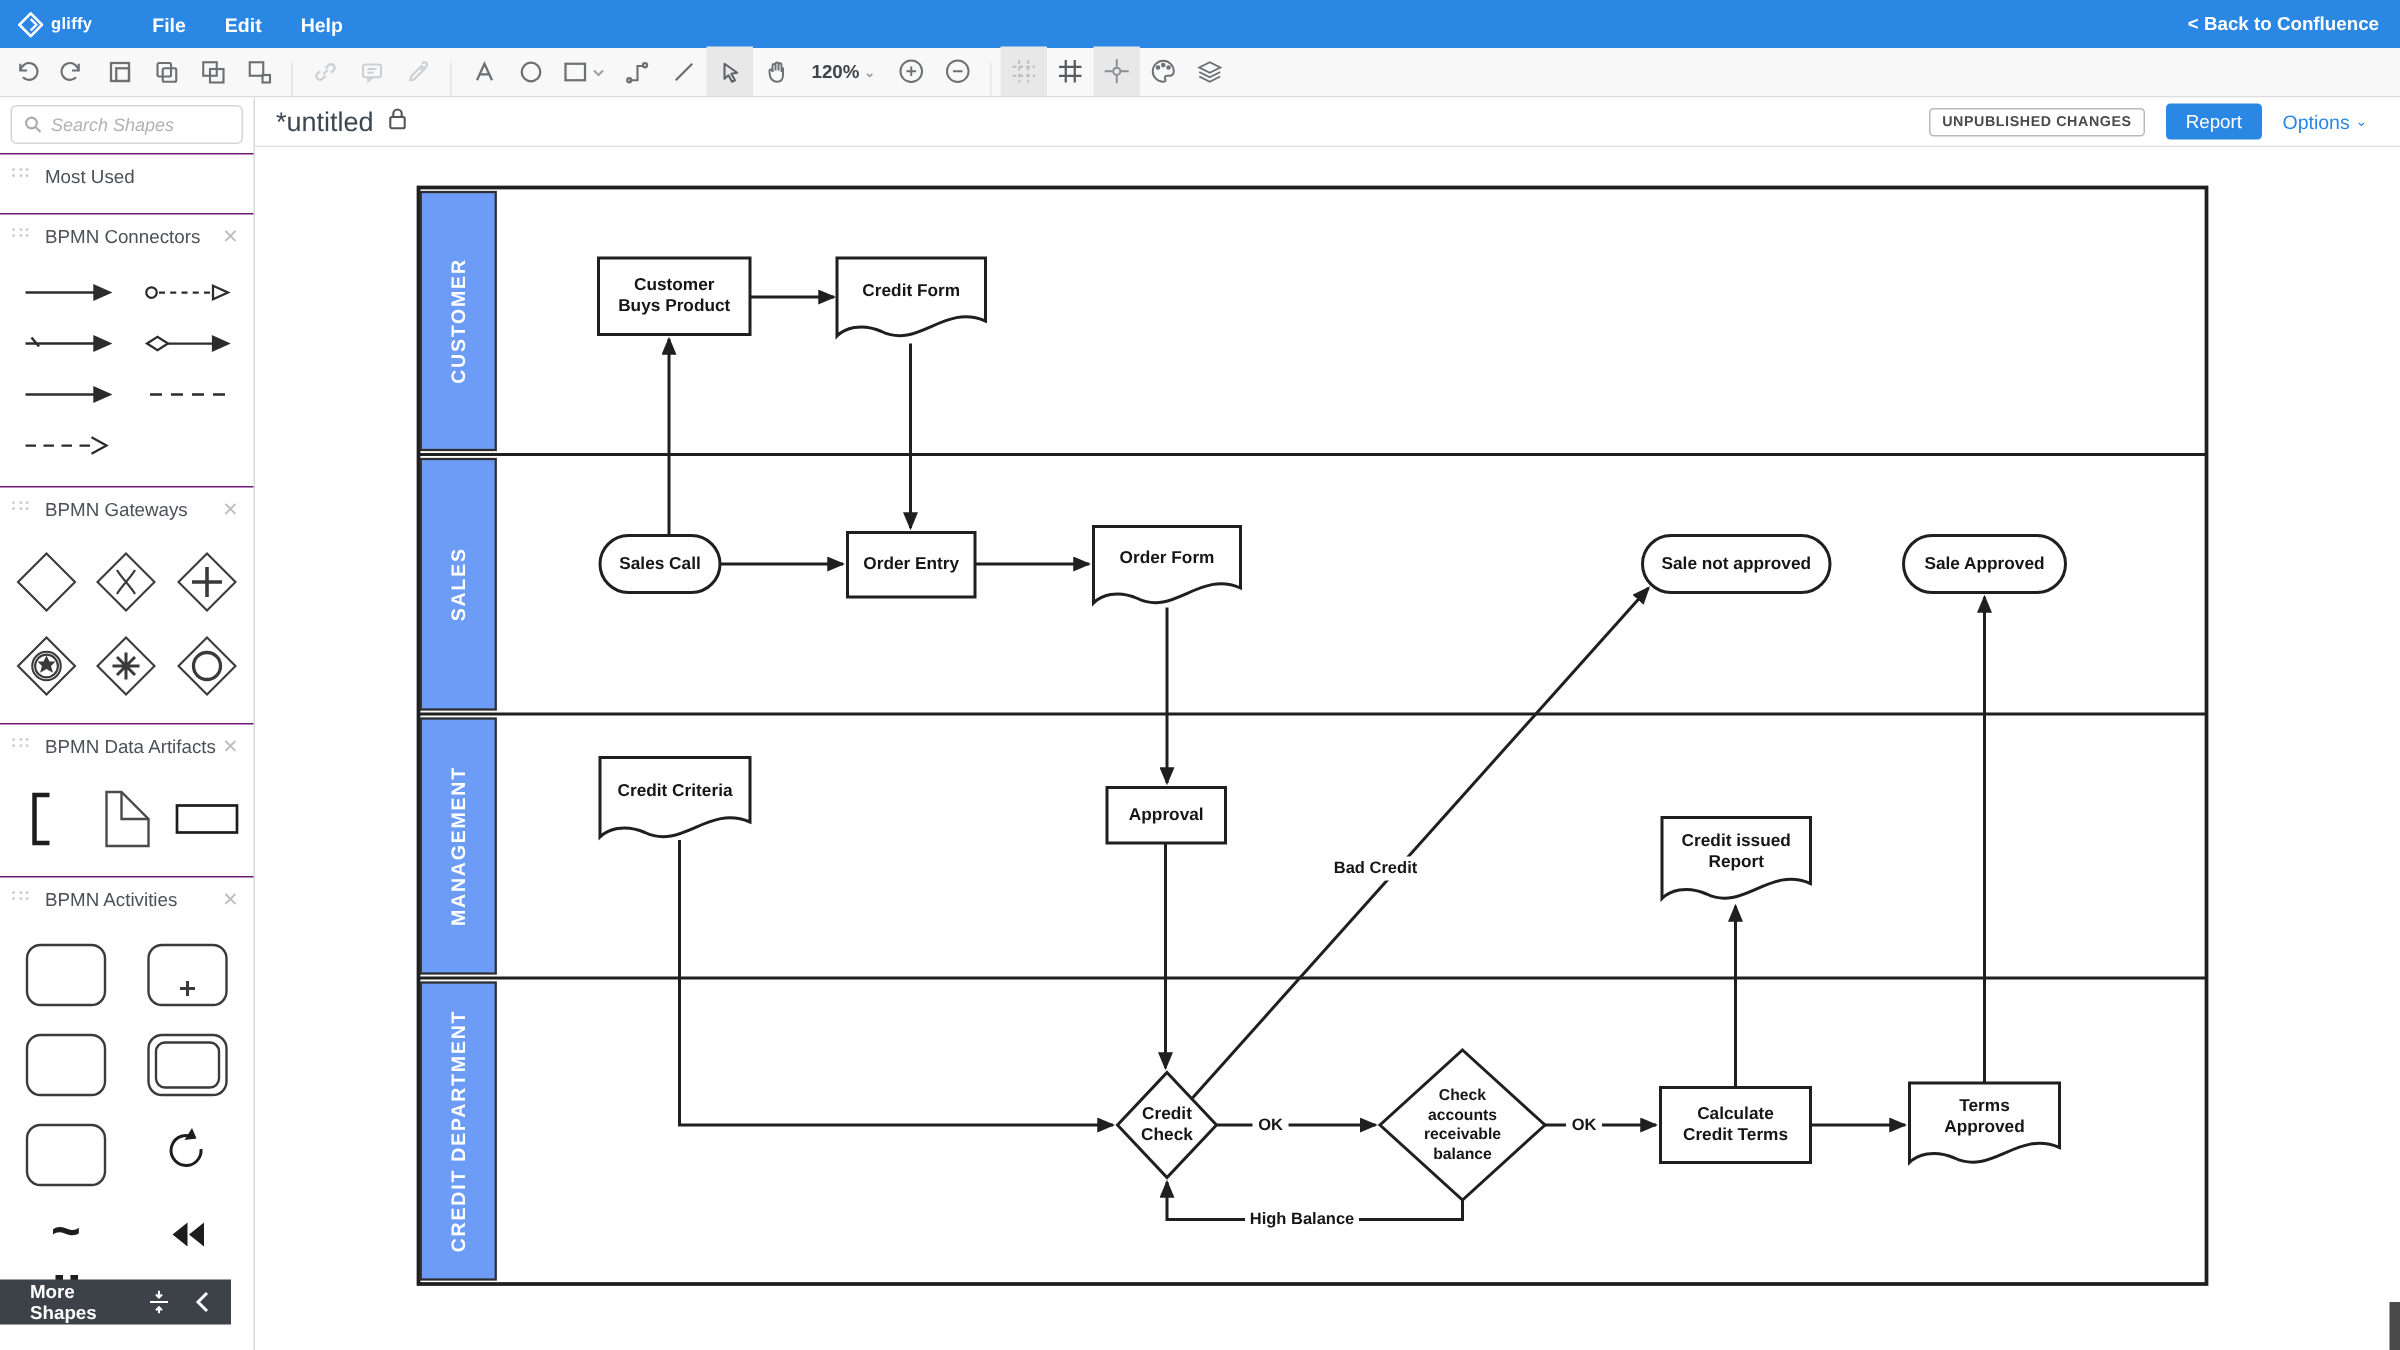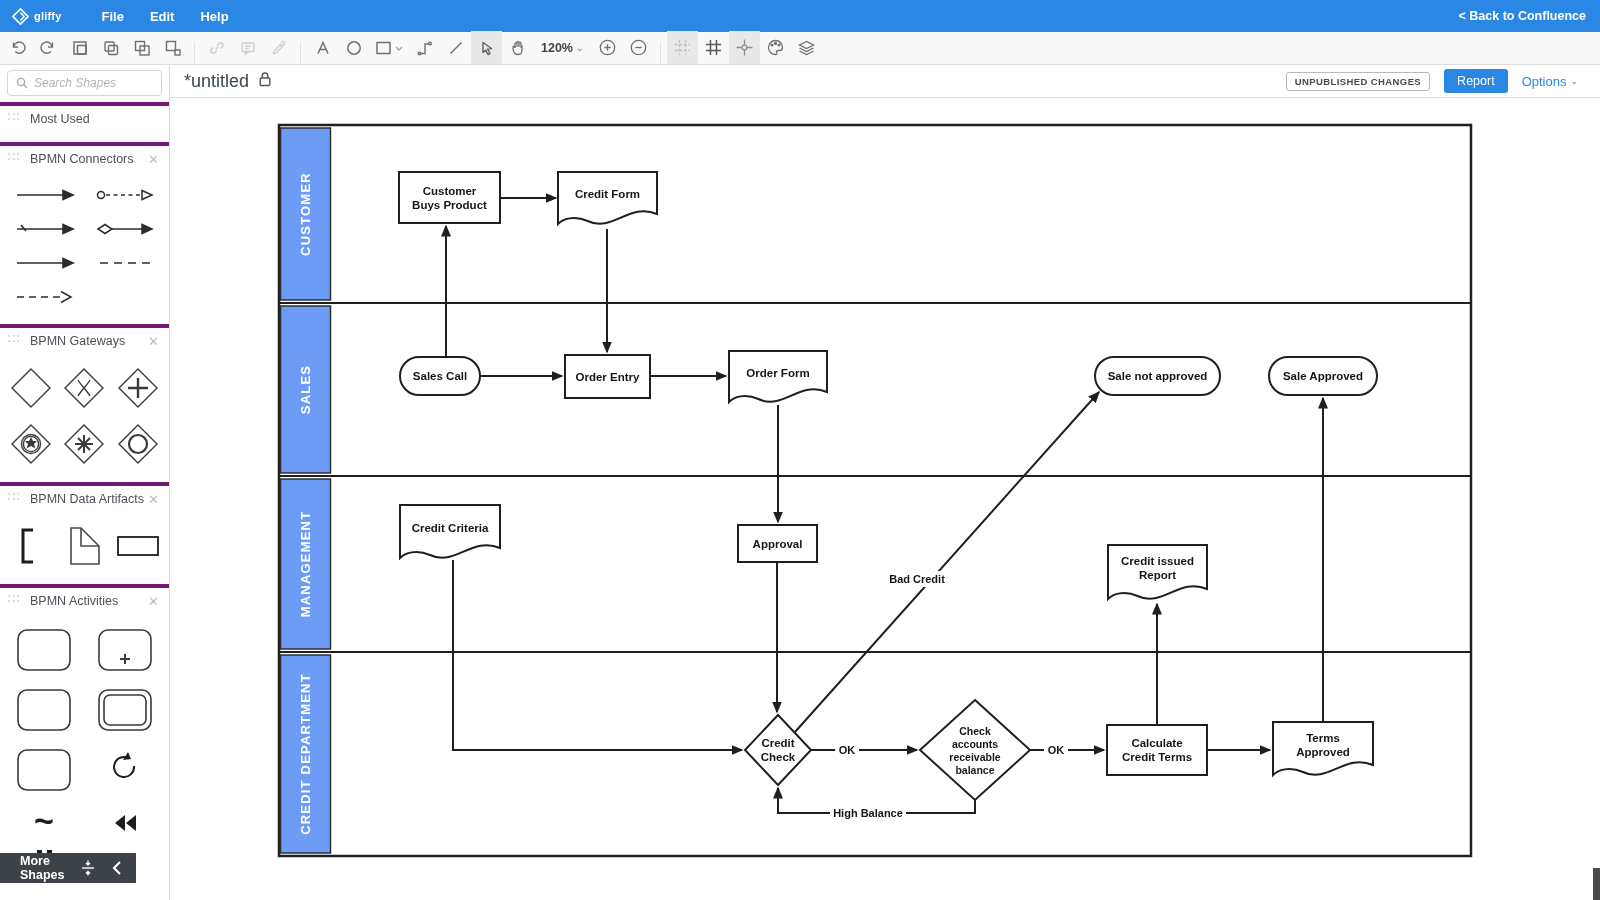--- a/index.html
+++ b/index.html
@@ -31,30 +31,30 @@
   .publish-btn { background:#2b87e4; color:#fff; border:none; border-radius:3px; font-size:12.5px; padding:5px 13px; font-family:inherit; cursor:pointer; }
   .options-lnk { color:#2b87e4; font-size:13px; display:flex; align-items:center; gap:4px; cursor:pointer; }
   .options-lnk .caret { color:#2b87e4; }
 
   
   .sidebar { position:absolute; left:0; top:65px; width:170px; height:835px; background:#fff; border-right:1px solid #d8d8d8; }
   .search-wrap { padding:5px 7px 6px 7px; }
   .search-box { display:flex; align-items:center; gap:6px; border:1px solid #d5d5d5; border-radius:4px; height:26px; padding:0 8px; background:#fff; }
   .search-box input { border:none; outline:none; width:110px; font-size:12px; color:#555; font-family:inherit;font-style:italic; }
   .search-box input::placeholder { color:#b3b3b3; }
-  .sec-head { display:flex; align-items:center; height:30px; border-top:4px solid #701a75; padding:0 10px 0 8px; }
+  .sec-head { display:flex; align-items:center; height:30px; border-top:1px solid #701a75; padding:0 10px 0 8px; }
   .sec-head .dots { width:12px; height:12px; margin-right:10px; display:grid; grid-template-columns:repeat(3,3px); grid-template-rows:repeat(2,3px); gap:1.5px; }
   .sec-head .dots i { width:2px; height:2px; background:#cfcfcf; border-radius:50%; }
   .sec-title { font-size:12.5px; color:#4b5157; flex:1; }
   .sec-x { color:#bdbdbd; font-size:13px; line-height:1; cursor:pointer; }
   .shape-grid { display:grid; padding:6px 4px 10px 4px; }
   .g2 { grid-template-columns:1fr 1fr; }
   .g3 { grid-template-columns:1fr 1fr 1fr; }
   .pal-item { display:flex; align-items:center; justify-content:center; padding:6px 0; cursor:pointer; }
-  .more-bar { position:absolute; left:0; top:853px; width:136px; height:30px; background:#3c4248; display:flex; align-items:center; color:#fff; }
+  .more-bar { position:absolute; left:0; top:853px; width:154px; height:30px; background:#3c4248; display:flex; align-items:center; color:#fff; }
   .more-bar .label { font-size:12.5px; font-weight:bold; margin-left:20px; flex:1; }
   .more-bar svg { margin-right:14px; }
   .clip-row { height:15px; overflow:hidden; display:grid; grid-template-columns:1fr 1fr; padding:0 4px; }
 
   
   .canvas { position:absolute; left:170px; top:98px; width:1430px; height:802px; background:#fff; }
   .scroll-frag { position:absolute; right:0; top:868px; width:7px; height:32px; background:#4a4a4a; }
 </style>
 </head>
 <body>

